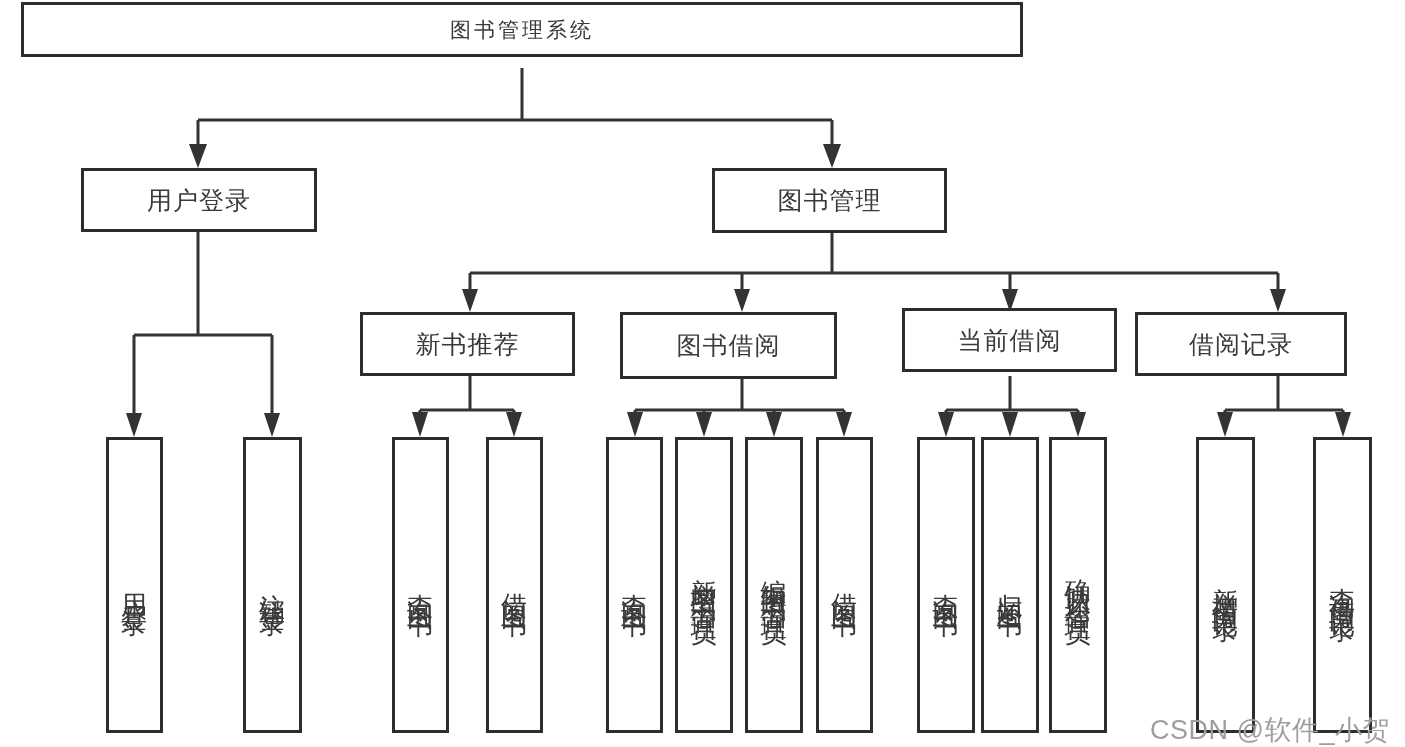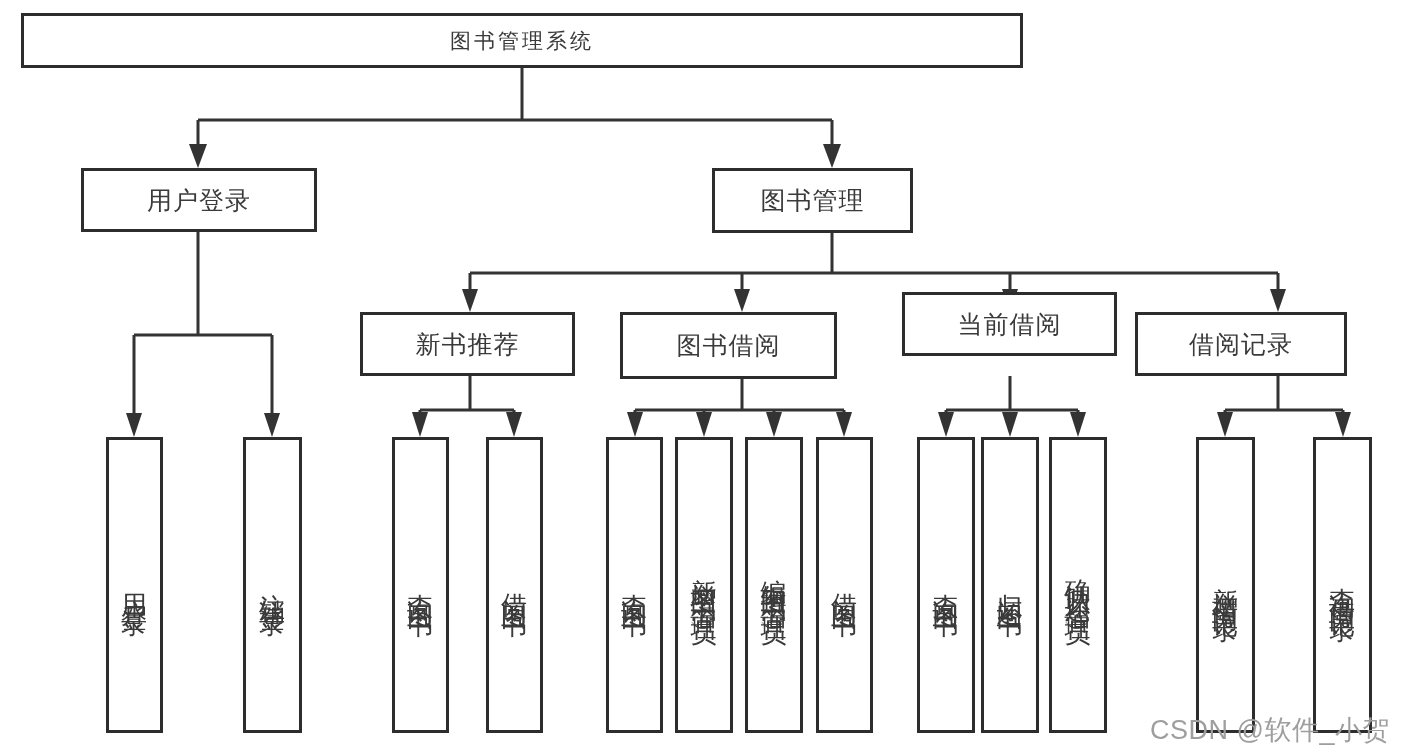--- a/index.html
+++ b/index.html
@@ -69,28 +69,28 @@
   <path d="M1010,376 V410 M946,410 H1078 M946,410 V414 M1078,410 V414"></path>
   <polygon points="938,412 954,412 946,437"></polygon>
   <polygon points="1002,412 1018,412 1010,437"></polygon>
   <polygon points="1070,412 1086,412 1078,437"></polygon>
 
   <path d="M1278,376 V410 M1225,410 H1343 M1225,410 V414 M1343,410 V414"></path>
   <polygon points="1217,412 1233,412 1225,437"></polygon>
   <polygon points="1335,412 1351,412 1343,437"></polygon>
 </svg>
 
-<div class="box h root-box" style="left:21px;top:13px;width:1002px;height:55px">图书管理系统</div>
+<div class="box h root-box" style="left:21px;top:2px;width:1002px;height:55px">图书管理系统</div>
 
 <div class="box h" style="left:81px;top:168px;width:236px;height:64px">用户登录</div>
-<div class="box h" style="left:712px;top:168px;width:201px;height:65px">图书管理</div>
+<div class="box h" style="left:712px;top:168px;width:235px;height:65px">图书管理</div>
 
 <div class="box h" style="left:360px;top:312px;width:215px;height:64px">新书推荐</div>
 <div class="box h" style="left:620px;top:312px;width:217px;height:67px">图书借阅</div>
-<div class="box h" style="left:902px;top:292px;width:215px;height:64px">当前借阅</div>
+<div class="box h" style="left:902px;top:308px;width:215px;height:64px">当前借阅</div>
 <div class="box h" style="left:1135px;top:312px;width:212px;height:64px">借阅记录</div>
 
 <div class="box v" style="left:106px;top:437px;width:57px;height:296px">用户登录</div>
 <div class="box v" style="left:243px;top:437px;width:59px;height:296px">注销登录</div>
 
 <div class="box v" style="left:392px;top:437px;width:57px;height:296px">查询图书</div>
 <div class="box v" style="left:486px;top:437px;width:57px;height:296px">借阅图书</div>
 
 <div class="box v" style="left:606px;top:437px;width:57px;height:296px">查询图书</div>
 <div class="box v" style="left:675px;top:437px;width:58px;height:296px">新增图书（管理员）</div>

